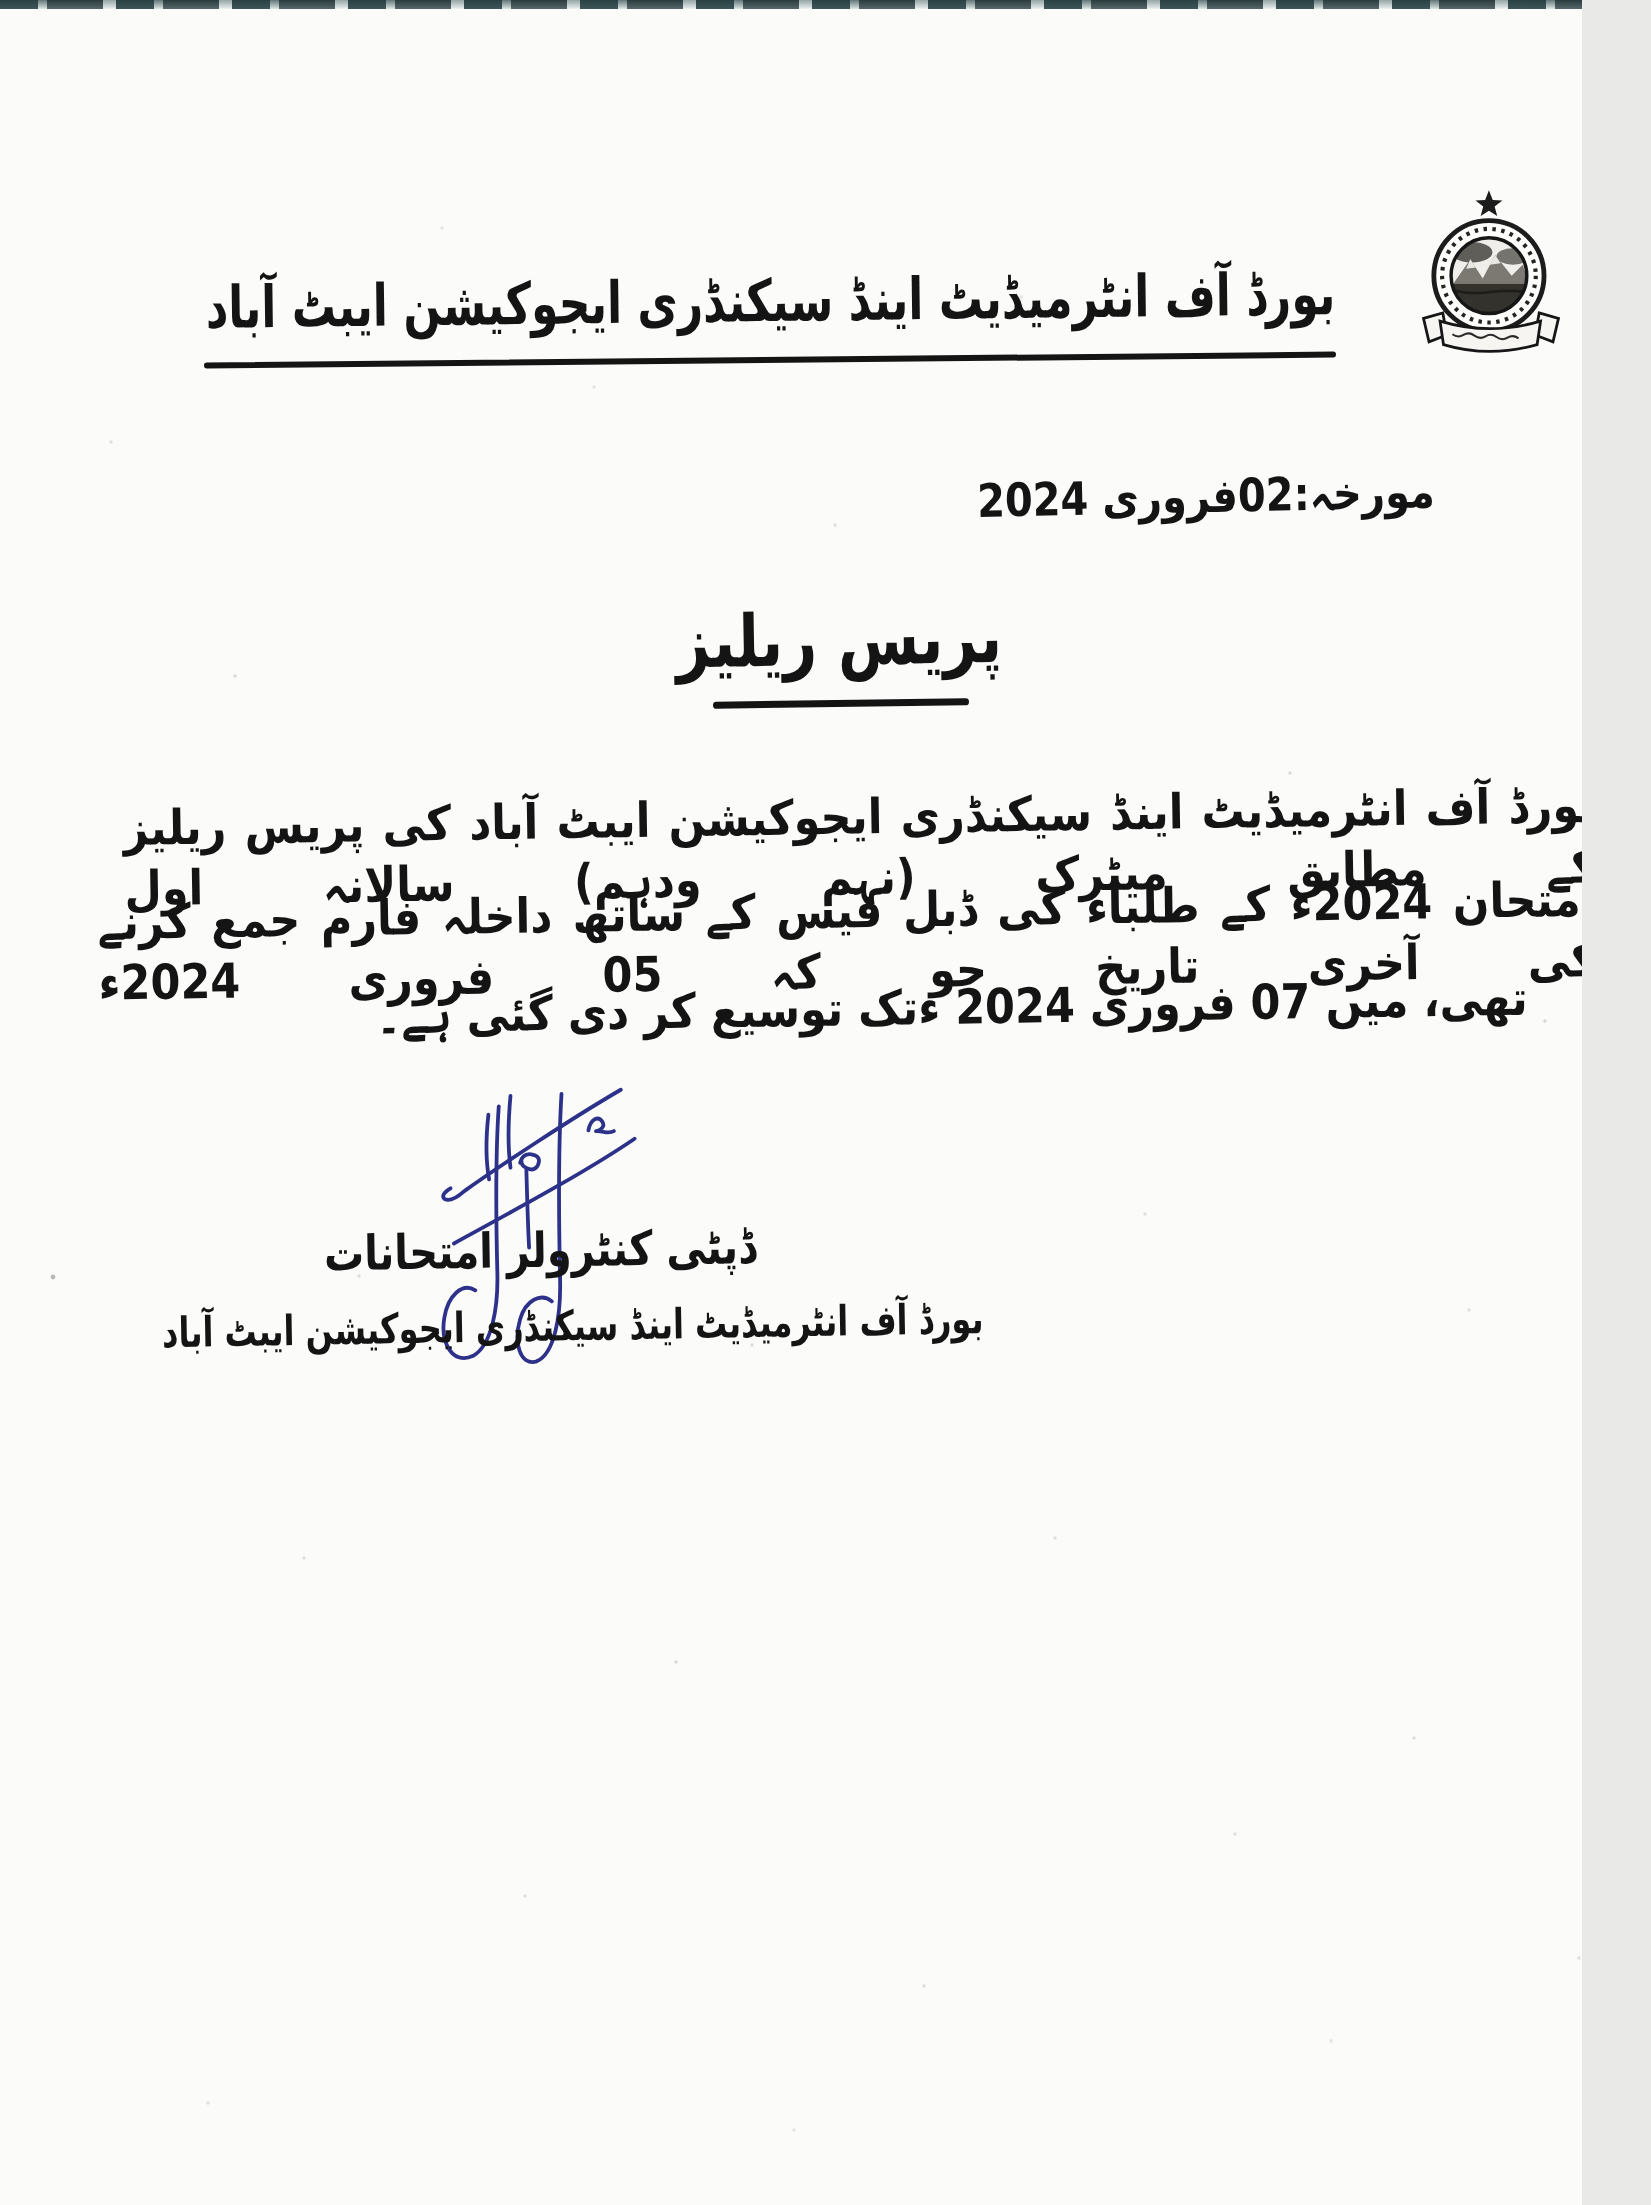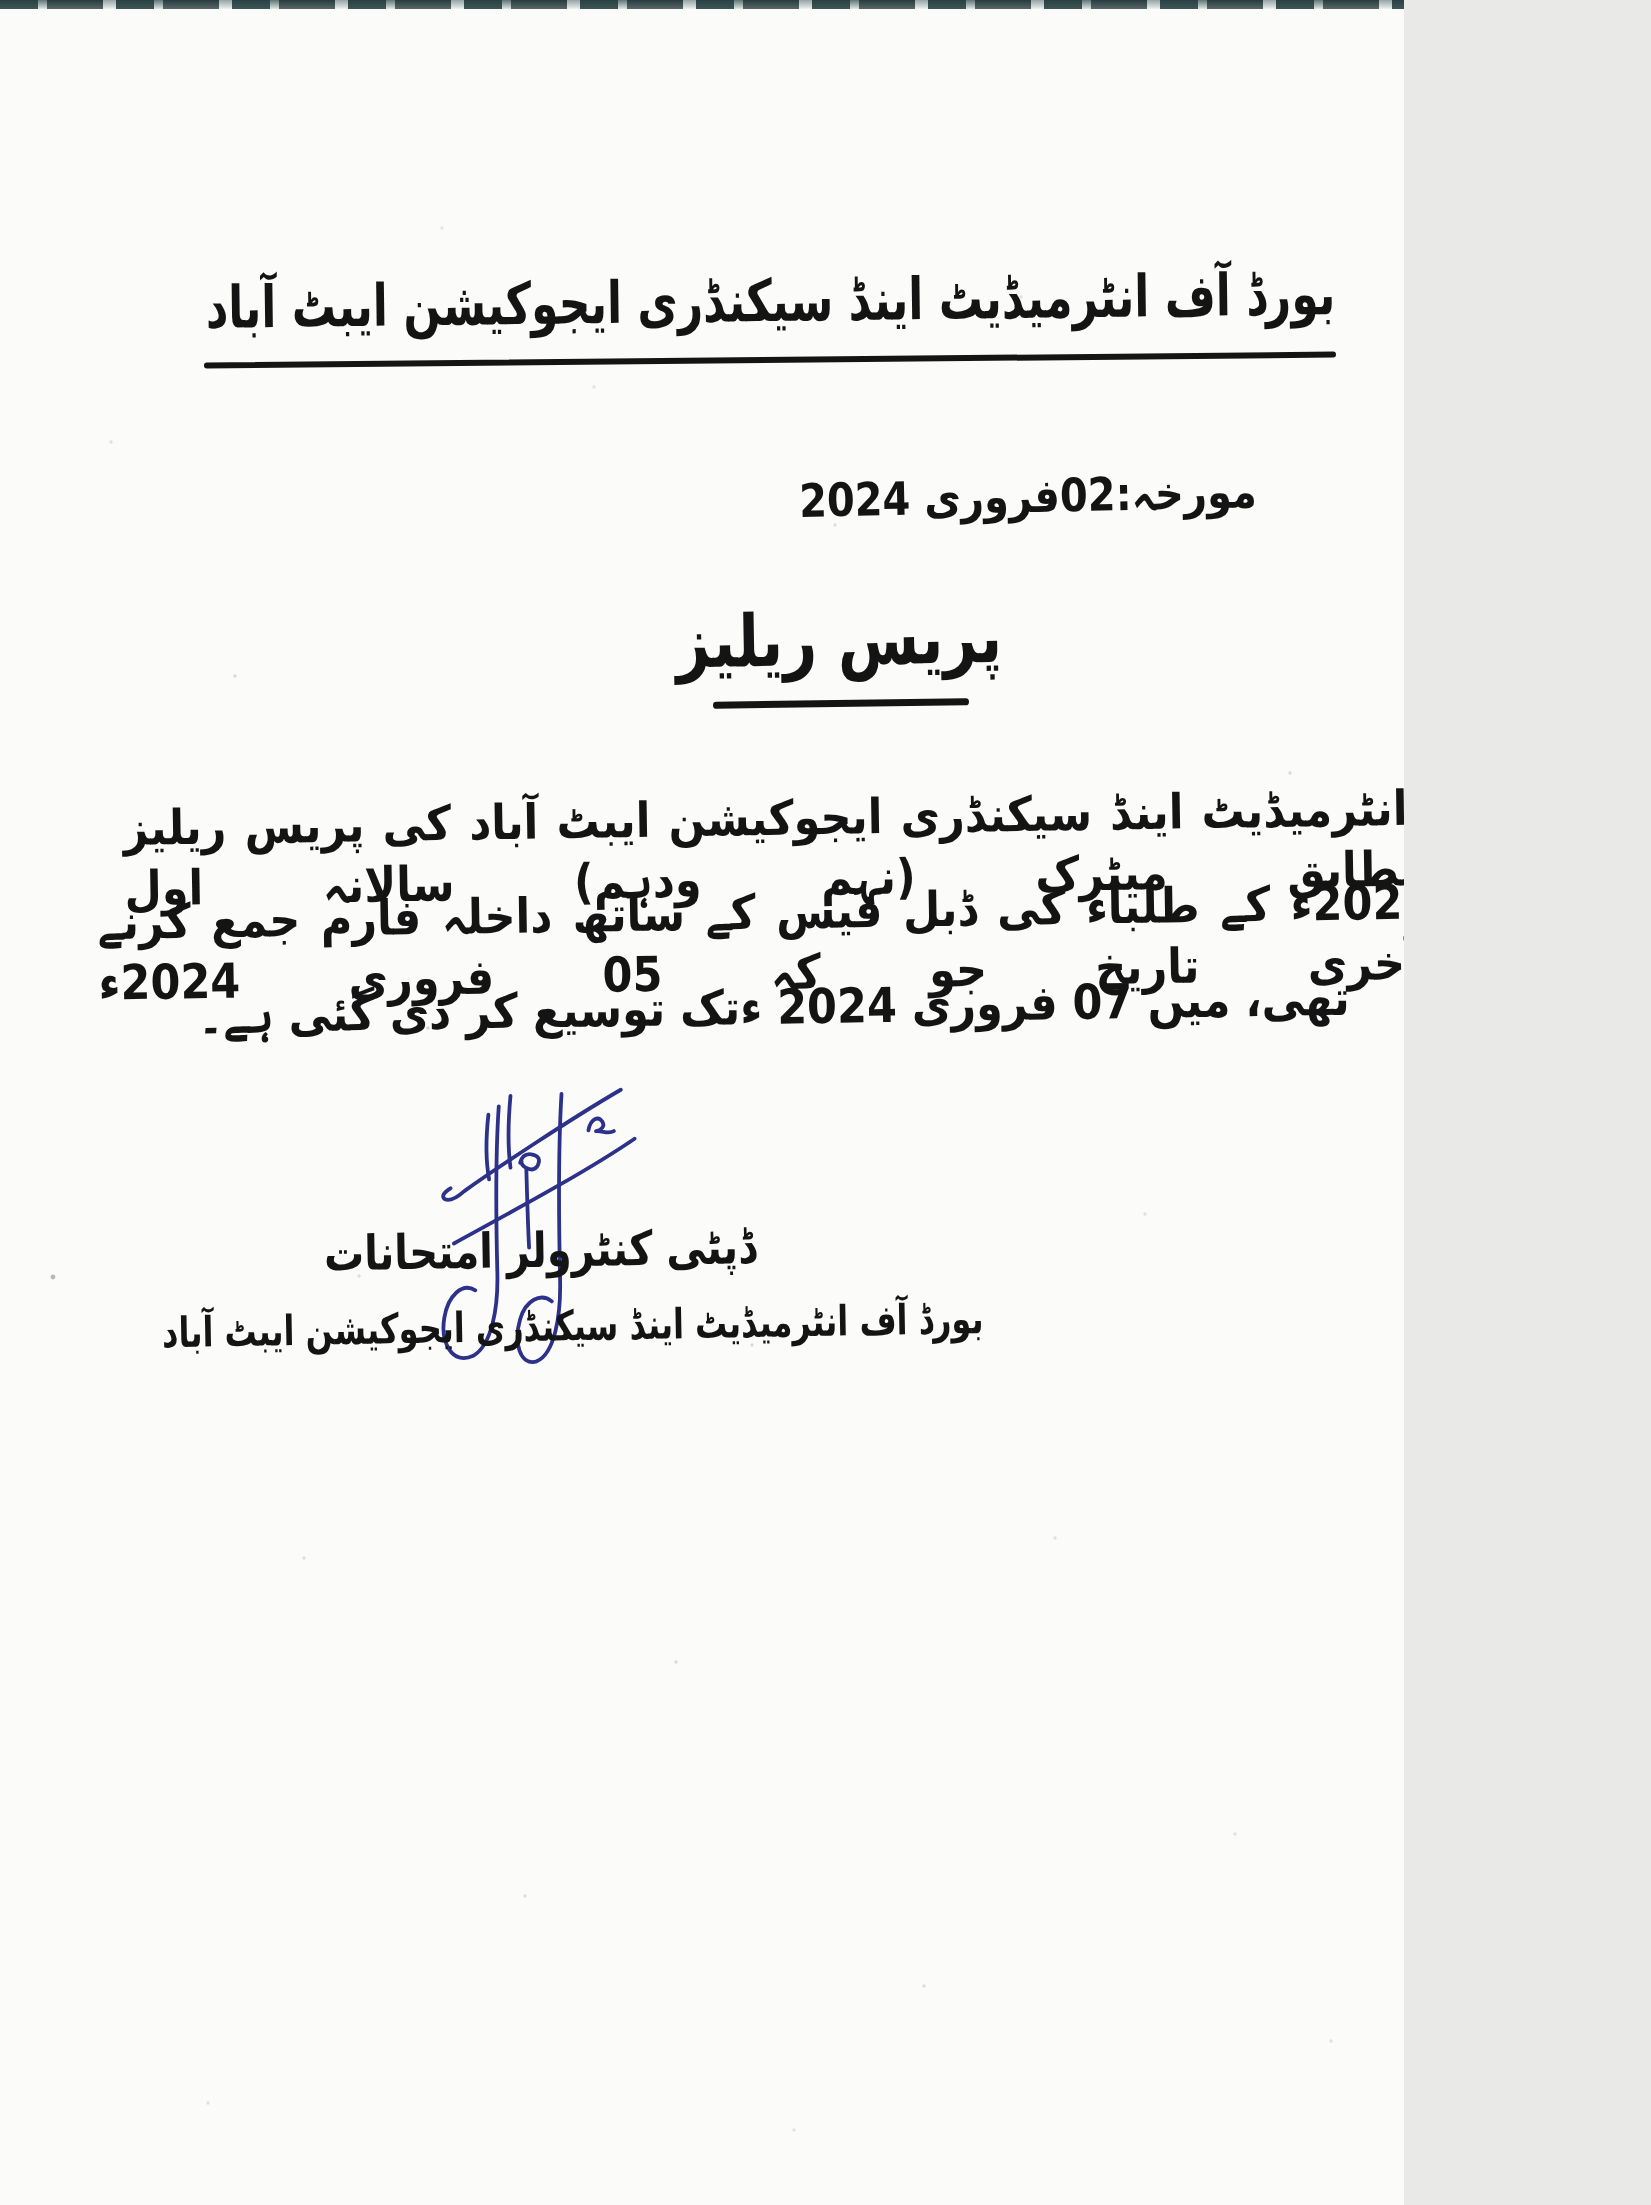--- a/index.html
+++ b/index.html
@@ -10,21 +10,21 @@
   }
   html,body{margin:0;padding:0;}
   body{
     width:1651px;height:2205px;
     background:#e9e9e7;
     font-family:"DejaVu Sans",sans-serif;
     overflow:hidden;
   }
   .page{
     position:relative;
-    width:1404px;height:2205px;
+    width:1582px;height:2205px;
     background:var(--paper);
     overflow:hidden;
   }
   
   .scan-edge{
     position:absolute;top:0;left:0;width:100%;height:9px;
     background:
       repeating-linear-gradient(90deg,
         rgba(16,44,48,.88) 0 38px,
         rgba(170,200,200,.35) 38px 47px,

